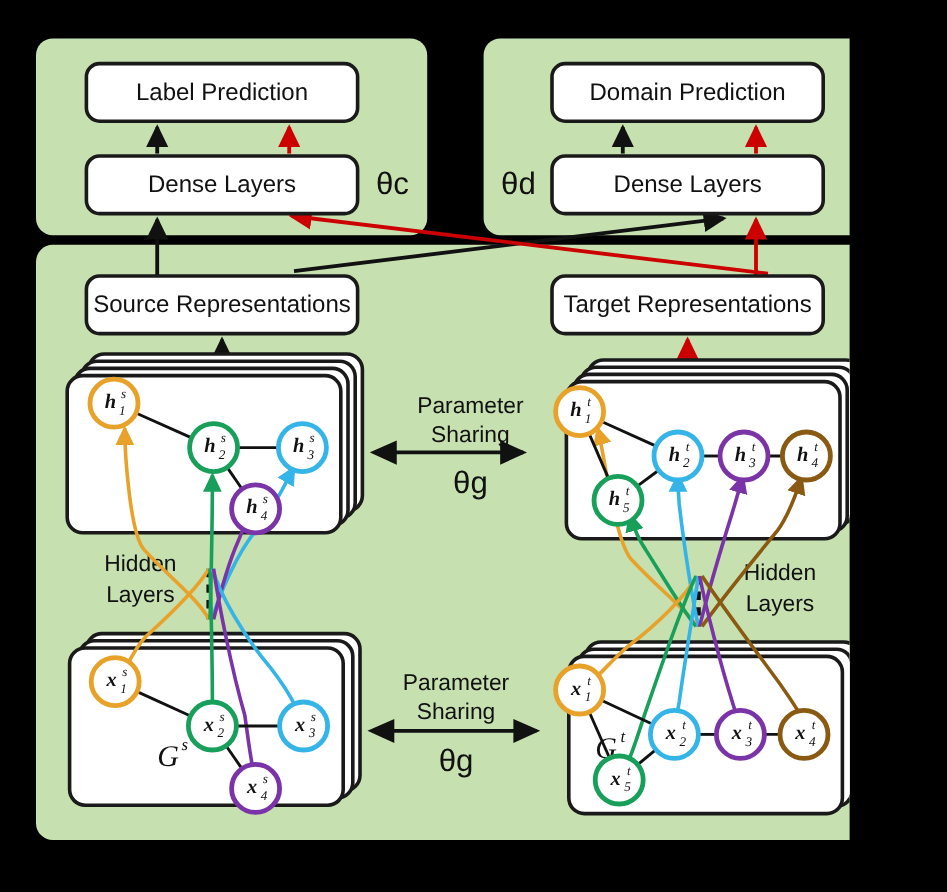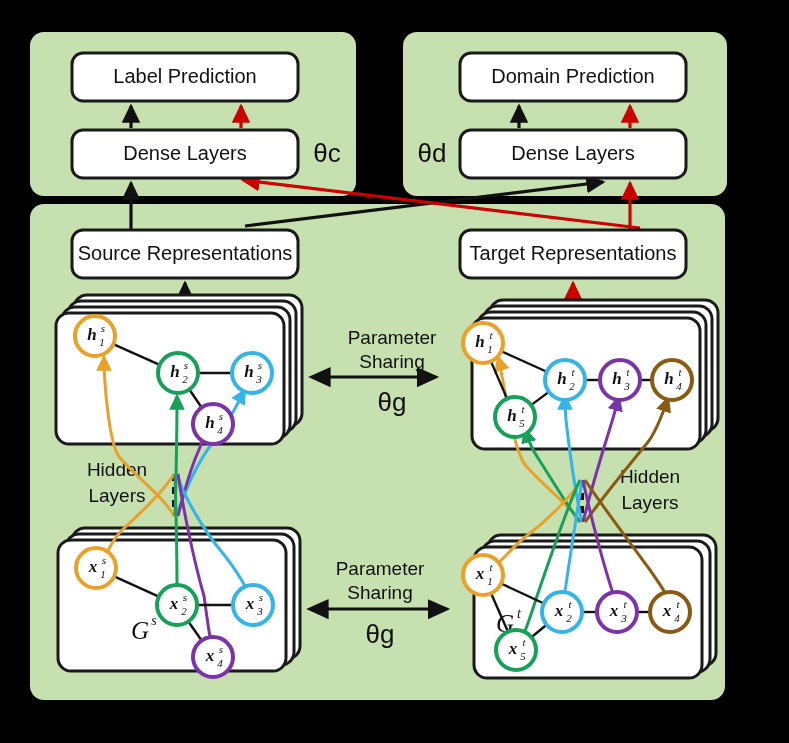--- a/index.html
+++ b/index.html
@@ -1,16 +1,16 @@
 <!DOCTYPE html>
 <html><head>
 <meta charset="utf-8">
 <style>
   html,body{margin:0;padding:0;background:#000;}
-  #stage{position:relative;width:789px;height:743px;background:#000;overflow:hidden;
+  #stage{position:relative;width:708px;height:743px;background:#000;overflow:hidden;
          font-family:"Liberation Sans", sans-serif;}
   #svgroot{position:absolute;left:0;top:0;width:789px;height:743px;}
   .panel{fill:#c7e0b0;}
   .wbox{fill:#ffffff;stroke:#1a1a1a;stroke-width:3;}
   .boxlabel{font-family:"Liberation Sans",sans-serif;font-size:20px;fill:#111;
             text-anchor:middle;dominant-baseline:middle;}
   .thetalabel{font-family:"Liberation Sans",sans-serif;font-size:26px;fill:#111;
             text-anchor:middle;dominant-baseline:middle;}
   .sharelabel{font-family:"Liberation Sans",sans-serif;font-size:19px;fill:#111;
             text-anchor:middle;dominant-baseline:middle;}

